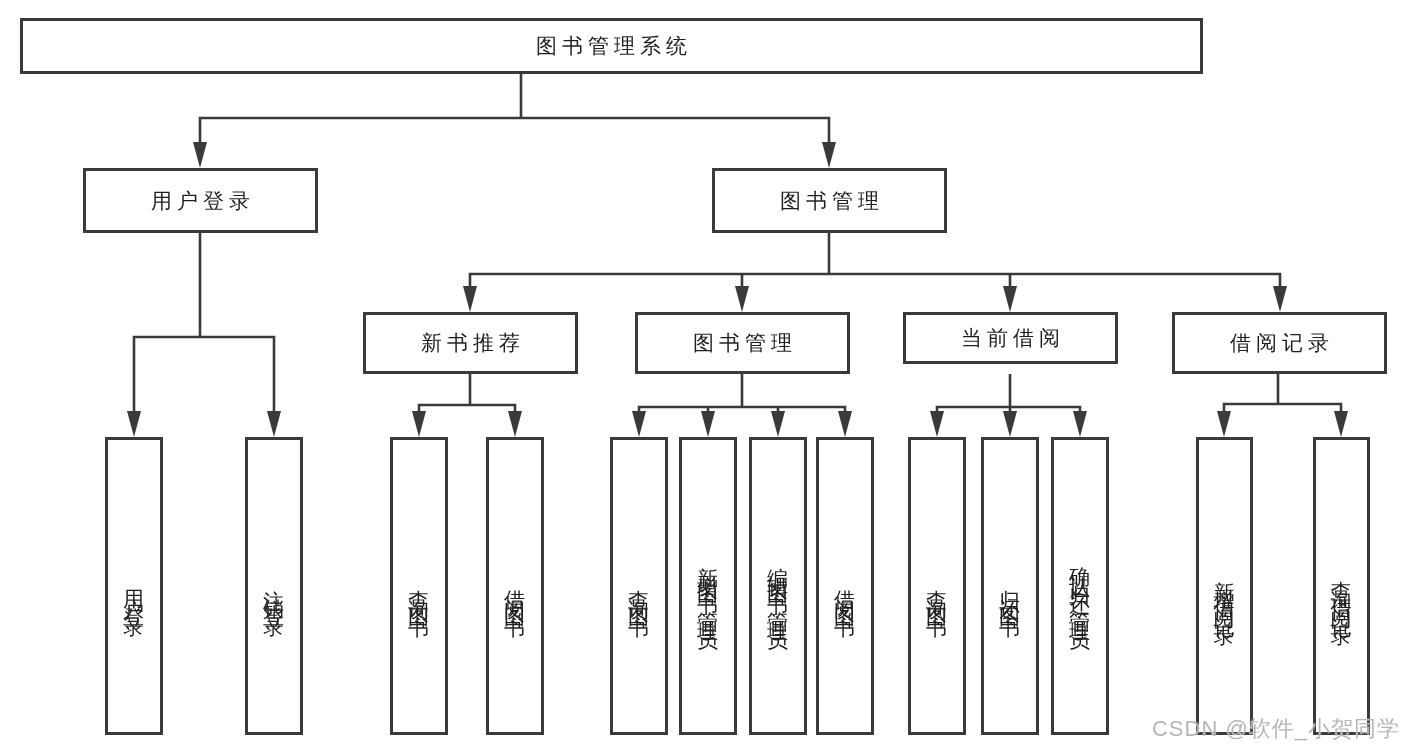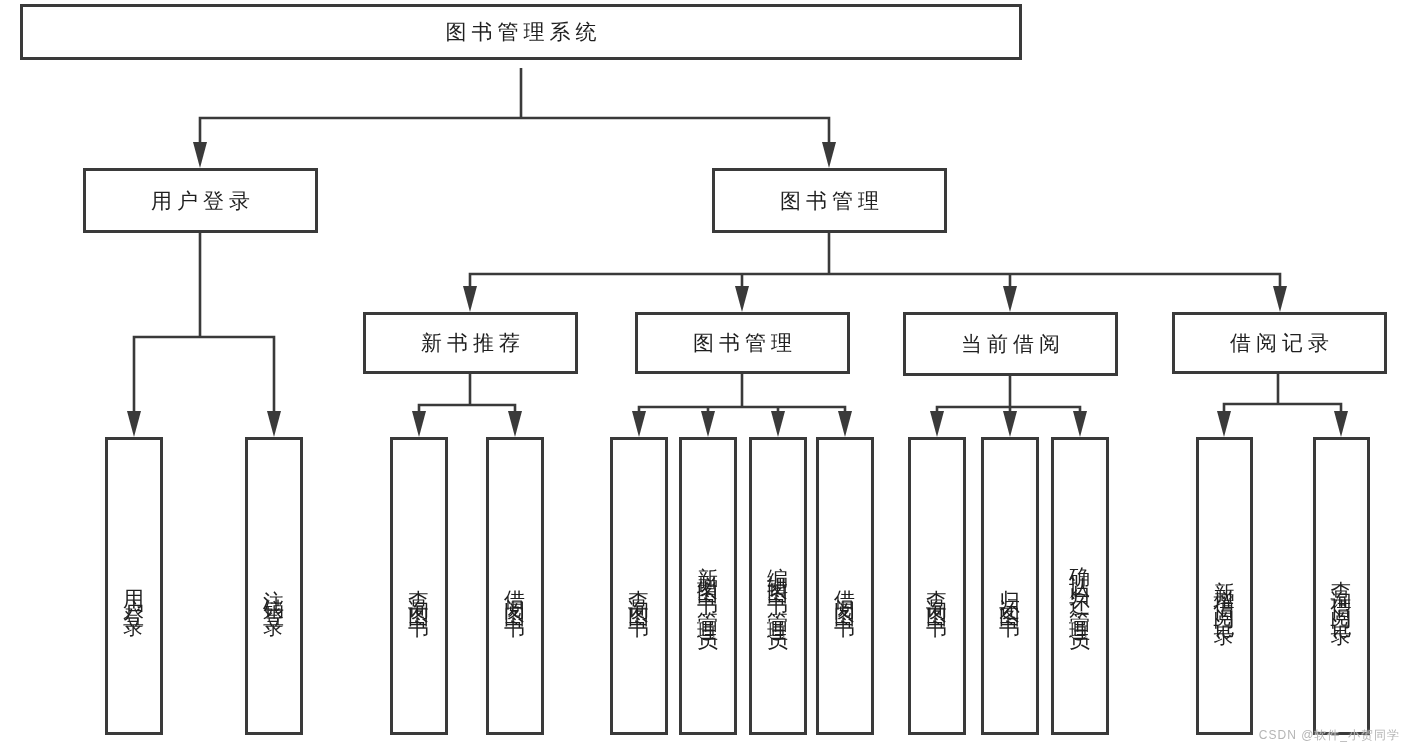--- a/index.html
+++ b/index.html
@@ -21,21 +21,21 @@
     font-size:21px;line-height:1.2;color:var(--text,#1f1f1f);
     letter-spacing:5px;padding-left:5px;white-space:nowrap;
   }
   .vert .label{
     writing-mode:vertical-rl;text-orientation:mixed;
     letter-spacing:9px;padding-left:0;padding-top:9px;
     line-height:1;white-space:normal;
   }
   .watermark{
     position:absolute;right:5px;bottom:3px;
-    font-size:12px;letter-spacing:1px;
+    font-size:22px;letter-spacing:1px;
     color:var(--watermark,#b5b5b5);
     text-shadow:0 0 2px rgba(255,255,255,.7);
   }
 </style>
 </head>
 <body>
 
 <div class="stage">
 
   <svg class="connectors" viewBox="0 0 1405 747" aria-hidden="true">
@@ -93,38 +93,38 @@
     </g>
 
     <g>
       <path class="cline" d="M1278,374 V404"></path>
       <path class="cline" d="M1224,419 V404 H1341 V419"></path>
       <path class="ahead" d="M1217,411 L1231,411 L1224,437 Z"></path>
       <path class="ahead" d="M1334,411 L1348,411 L1341,437 Z"></path>
     </g>
   </svg>
 
-  <div class="box" style="left:20px;top:4px;width:1002px;height:56px">
+  <div class="box" style="left:20px;top:18px;width:1183px;height:56px">
     <span class="label">图书管理系统</span>
   </div>
 
   <div class="box" style="left:83px;top:168px;width:235px;height:65px">
     <span class="label">用户登录</span>
   </div>
   <div class="box" style="left:712px;top:168px;width:235px;height:65px">
     <span class="label">图书管理</span>
   </div>
 
   <div class="box" style="left:363px;top:312px;width:215px;height:62px">
     <span class="label">新书推荐</span>
   </div>
   <div class="box" style="left:635px;top:312px;width:215px;height:62px">
     <span class="label">图书管理</span>
   </div>
-  <div class="box" style="left:903px;top:312px;width:215px;height:64px">
+  <div class="box" style="left:903px;top:312px;width:215px;height:52px">
     <span class="label">当前借阅</span>
   </div>
   <div class="box" style="left:1172px;top:312px;width:215px;height:62px">
     <span class="label">借阅记录</span>
   </div>
 
   <div class="box vert" style="left:105px;top:437px;width:58px;height:298px">
     <span class="label">用户登录</span>
   </div>
   <div class="box vert" style="left:245px;top:437px;width:58px;height:298px">

